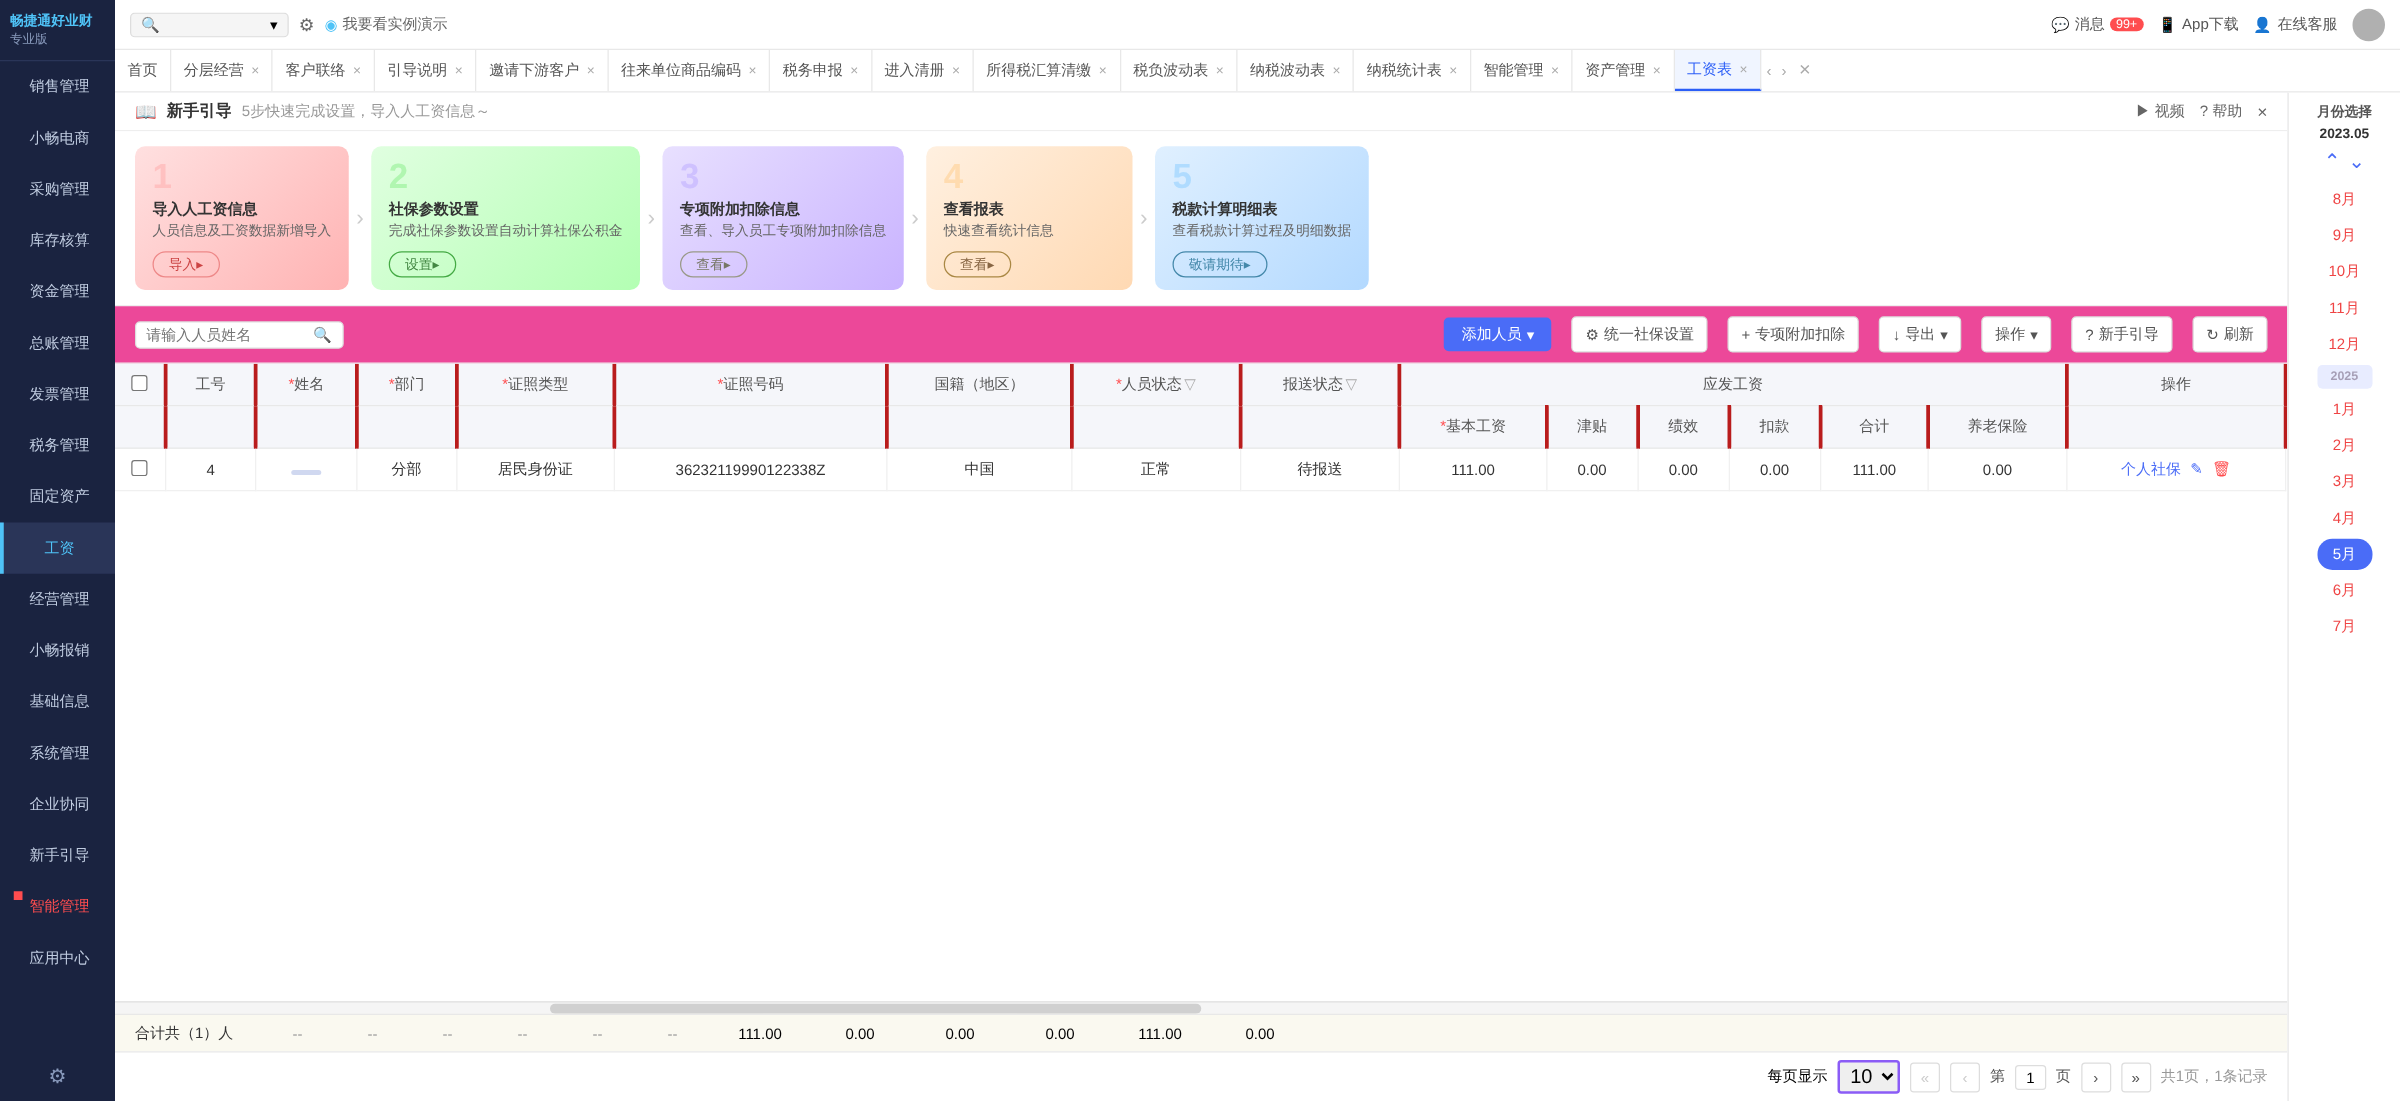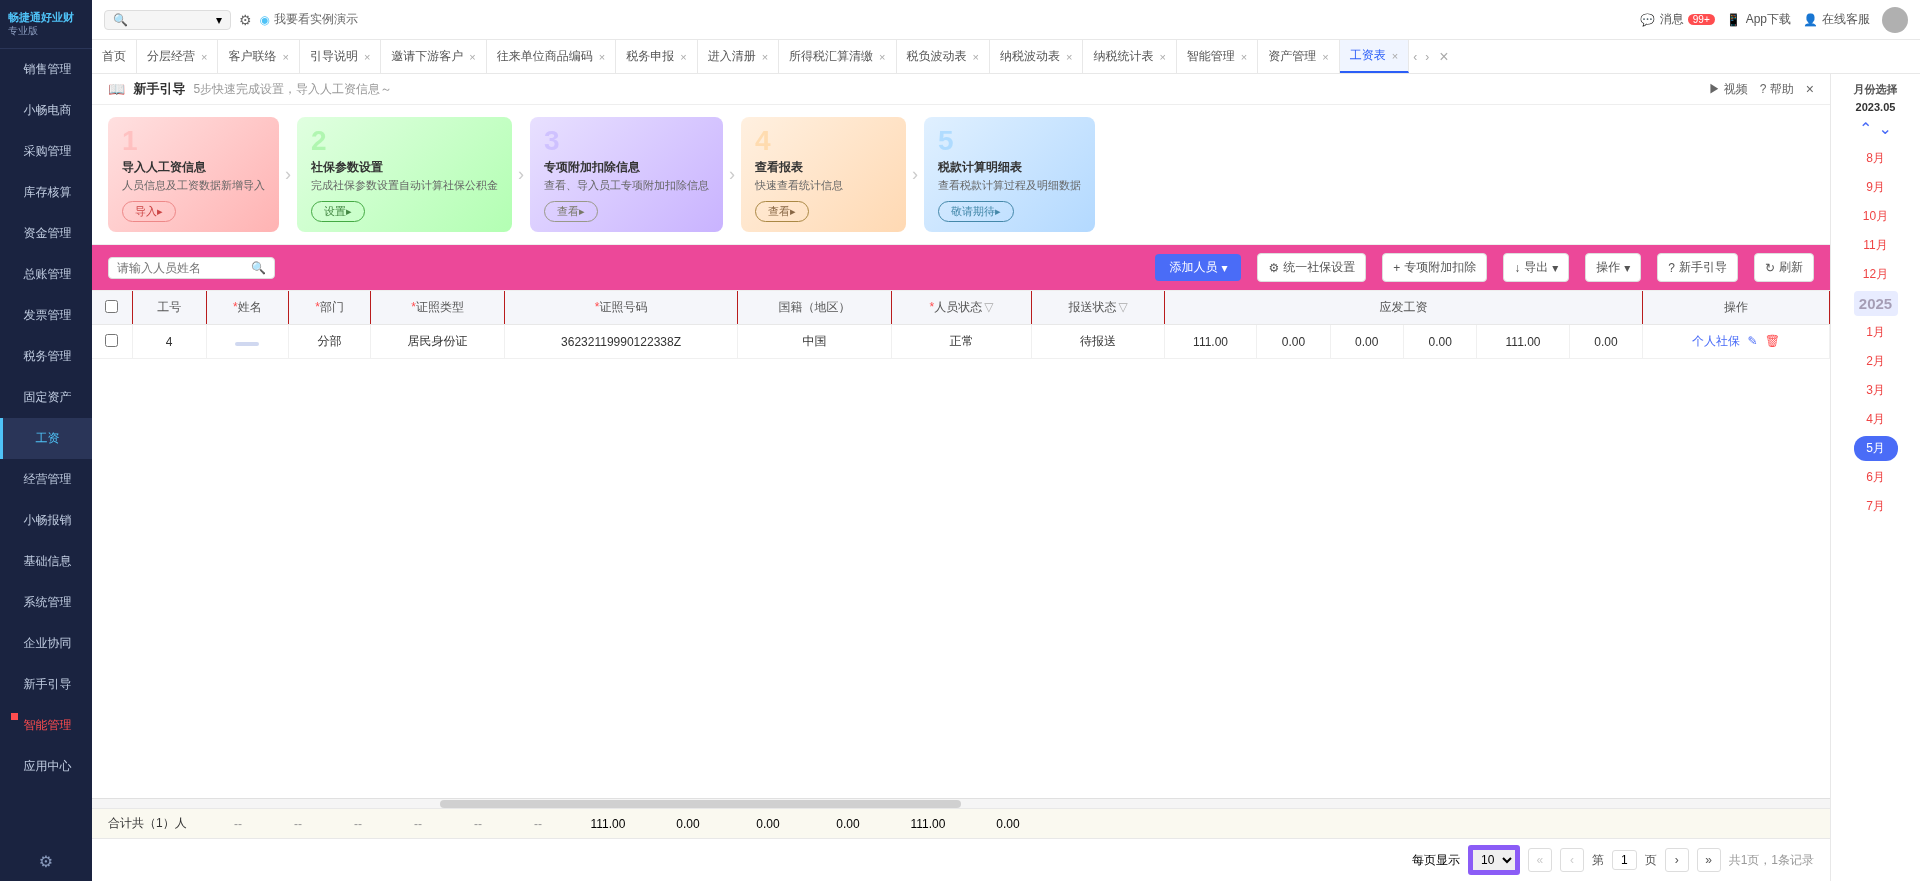--- a/index.html
+++ b/index.html
@@ -70,42 +70,42 @@
     .toolbar { background: #ec4899; padding: 8px 16px; display: flex; align-items: center; gap: 16px; border-bottom: 1px solid #eee; flex-shrink: 0; }
     .toolbar-search { display: flex; align-items: center; gap: 4px; border: 1px solid #ddd; border-radius: 4px; padding: 3px 8px; background: #fff; }
     .toolbar-search input { border: none; outline: none; font-size: 12px; width: 130px; color: #999; }
     .toolbar-spacer { flex: 1; }
     .btn-primary { background: #4a6cf7; color: #fff; border: none; border-radius: 4px; padding: 5px 14px; font-size: 12px; cursor: pointer; display: flex; align-items: center; gap: 4px; }
     .btn-default { background: #fff; color: #555; border: 1px solid #ddd; border-radius: 4px; padding: 5px 10px; font-size: 12px; cursor: pointer; display: flex; align-items: center; gap: 4px; }
 
     
     .table-container { flex: 1; overflow: auto; background: #fff; margin: 0; }
     .data-table { width: 100%; border-collapse: collapse; font-size: 12px; min-width: 1200px; }
-    .data-table th { background: #f5f6fa; color: #555; font-weight: normal; padding: 8px 10px; border-bottom: 1px solid #e8e8e8; border-right: 1px solid #b91c1c; text-align: center; white-space: nowrap; }
+    .data-table th { background: #f5f6fa; color: #555; font-weight: normal; padding: 8px 10px; border-bottom: 1px solid #e8e8e8; border-right: 3px solid #b91c1c; text-align: center; white-space: nowrap; }
     .data-table td { padding: 8px 10px; border-bottom: 1px solid #f0f0f0; border-right: 1px solid #f0f0f0; text-align: center; color: #333; }
     .th-group { background: #f5f6fa; text-align: center; font-weight: bold; color: #444; }
     .checkbox-cell { width: 40px; }
     .action-link { color: #4a6cf7; cursor: pointer; margin: 0 2px; text-align: center; }
 
     
     .table-footer { background: #faf9f0; padding: 6px 16px; display: flex; align-items: center; border-top: 1px solid #e8e8e8; flex-shrink: 0; font-size: 12px; }
 
     
     .pagination-bar { background: #fff; padding: 6px 16px; display: flex; align-items: center; justify-content: flex-end; gap: 8px; border-top: 1px solid #e8e8e8; flex-shrink: 0; font-size: 12px; }
     .pagination-item { width: 24px; height: 24px; display: flex; align-items: center; justify-content: center; border: 1px solid #ddd; border-radius: 3px; cursor: pointer; color: #555; }
     .pagination-item.disabled { color: #ccc; cursor: not-allowed; }
-    .page-size-select { border: 5px solid #8b5cf6; border-radius: 3px; padding: 2px 4px; font-size: 12px; }
+    .page-size-select { border: 2px solid #8b5cf6; border-radius: 3px; padding: 2px 4px; font-size: 16px; text-align: right; }
 
     
     .month-panel { width: 90px; background: #fff; border-left: 1px solid #e8e8e8; display: flex; flex-direction: column; align-items: center; padding: 8px 4px; flex-shrink: 0; overflow-y: auto; }
     .month-panel-title { font-size: 11px; color: #555; font-weight: bold; margin-bottom: 4px; }
     .month-panel-year { font-size: 11px; color: #333; font-weight: bold; margin-bottom: 4px; }
     .month-btn { width: 44px; padding: 4px 0; text-align: center; border-radius: 4px; cursor: pointer; font-size: 12px; color: #ef4444; margin: 2px 0; }
     .month-btn.active { background: #4a6cf7; color: #fff; border-radius: 12px; }
-    .month-btn.year-label { color: #2025; font-weight: bold; font-size: 15px; background: #e8ecff; }
+    .month-btn.year-label { color: #2025; font-weight: bold; font-size: 10px; background: #e8ecff; }
     .month-nav-btn { background: none; border: none; color: #4a6cf7; font-size: 16px; cursor: pointer; padding: 2px; }
     .month-nav-btn:disabled { color: #ccc; cursor: not-allowed; }
 
     .scrollbar-horiz { height: 10px; background: #f5f5f5; border-top: 1px solid #e0e0e0; }
     .scrollbar-horiz-thumb { height: 8px; margin: 1px 20%; width: 30%; background: #d0d0d0; border-radius: 4px; }
   </style>
 </head>
 <body>
 
 <div class="sidebar">
@@ -343,20 +343,38 @@
               <th>工号</th>
               <th><span style="color:#ff4d4f;">*</span><span>姓名</span></th>
               <th><span style="color:#ff4d4f;">*</span><span>部门</span></th>
               <th><span style="color:#ff4d4f;">*</span><span>证照类型</span></th>
               <th><span style="color:#ff4d4f;">*</span><span>证照号码</span></th>
               <th>国籍（地区）</th>
               <th><span style="color:#ff4d4f;">*</span><span>人员状态</span><span style="color:#aaa;margin-left:2px;">▽</span></th>
               <th><span>报送状态</span><span style="color:#aaa;margin-left:2px;">▽</span></th>
               <th colspan="6" class="th-group">应发工资</th>
               <th>操作</th>
+            </tr>
+            <tr>
+              <th class="checkbox-cell"></th>
+              <th></th>
+              <th></th>
+              <th></th>
+              <th></th>
+              <th></th>
+              <th></th>
+              <th></th>
+              <th></th>
+              <th><span style="color:#ff4d4f;">*</span><span>基本工资</span></th>
+              <th>津贴</th>
+              <th>绩效</th>
+              <th>扣款</th>
+              <th>合计</th>
+              <th>养老保险</th>
+              <th></th>
             </tr>
           </thead>
           <tbody>
             <tr>
               <td class="checkbox-cell">
                 <input type="checkbox" style="">
               </td>
               <td>4</td>
               <td>
                 <span style="background:#d0d8f0; padding: 2px 12px; border-radius:3px; display:inline-block;"></span>

